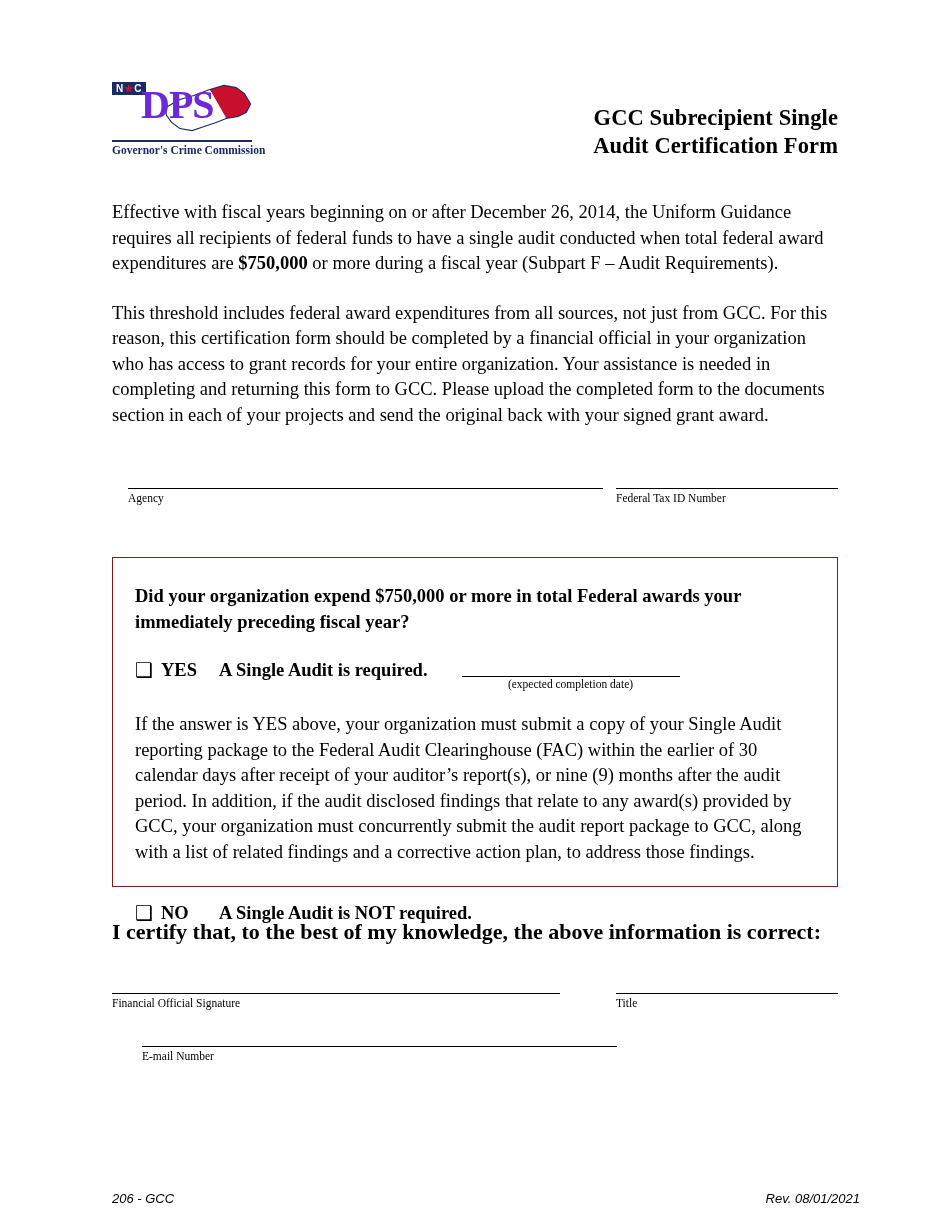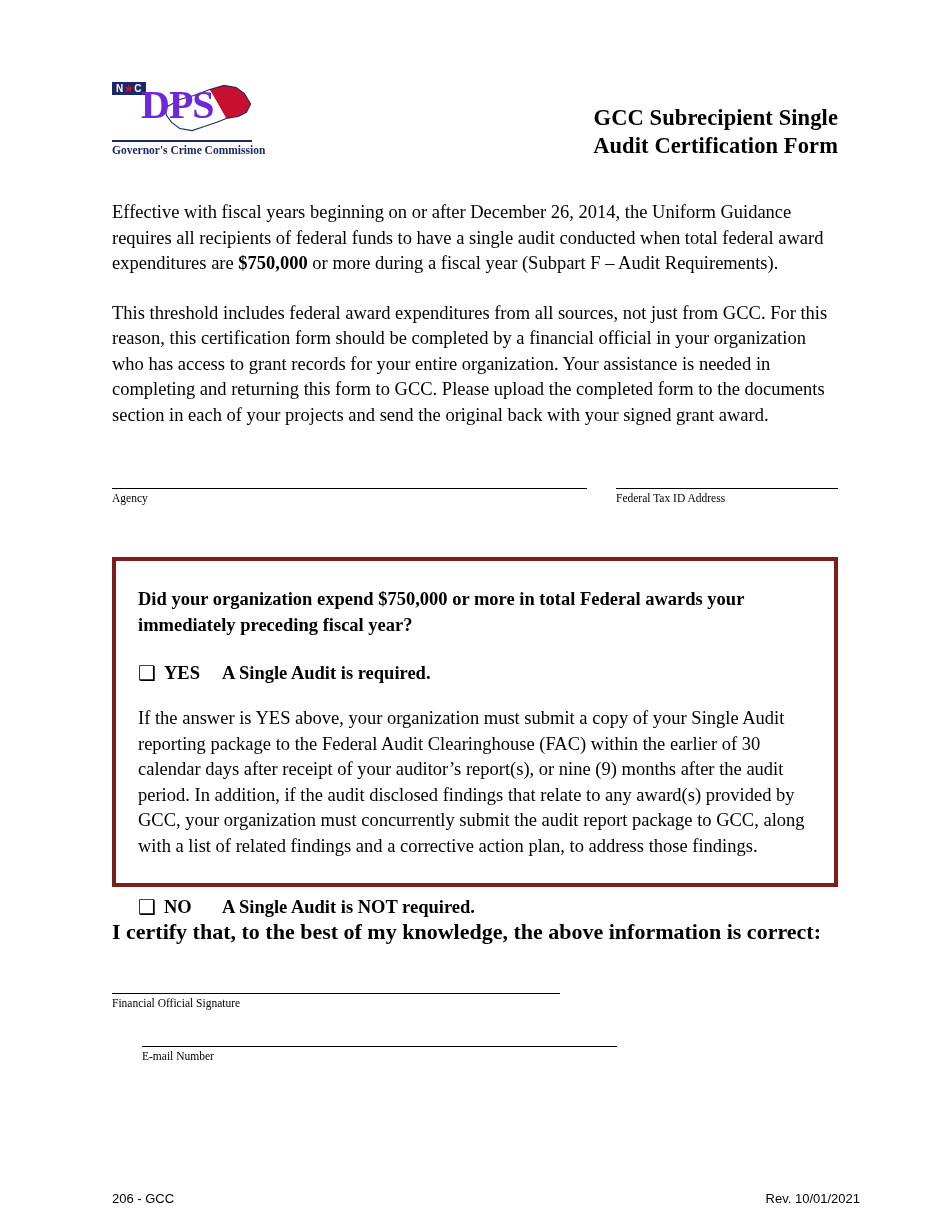--- a/index.html
+++ b/index.html
@@ -103,40 +103,41 @@
   }
   .intro p { margin: 0 0 24px 0; }
   .intro p:last-child { margin-bottom: 0; }
   b { font-weight: bold; }
 
   
   .fields-row {
     margin-top: 42px;
     display: flex;
     justify-content: space-between;
+    margin-left: 16px;
   }
   .field {
     position: relative;
   }
   .field-agency { width: 475px; }
   .field-taxid { width: 222px; }
   .field-line {
     border-bottom: 1px solid #000;
     height: 18px;
   }
   .field-label {
     font-size: 11.5px;
     line-height: 14px;
     padding-top: 2px;
   }
 
   
   .box {
     margin-top: 52px;
-    border: 4px solid #7f1d1d;
+    border: 1px solid #7f1d1d;
     padding: 26px 22px 34px 22px;
     height: 330px;
     box-sizing: border-box;
   }
   .box-question {
     font-weight: bold;
     font-size: 18.5px;
     line-height: 25.5px;
     margin: 0 0 0 0;
   }
@@ -206,20 +207,21 @@
 
   
   .footer {
     position: absolute;
     left: 112px;
     right: 90px;
     bottom: 24px;
     display: flex;
     justify-content: space-between;
     align-items: flex-end;
+    font-style: italic;
   }
   .footer-left {
     font-family: "Liberation Sans", sans-serif;
     font-size: 13px;
   }
   .footer-right {
     font-family: "Liberation Sans", sans-serif;
     font-size: 13px;
   }
 </style>
@@ -253,59 +255,67 @@
     <p>This threshold includes federal award expenditures from all sources, not just from GCC.  For this reason, this certification form should be completed by a financial official in your organization who has access to grant records for your entire organization.  Your assistance is needed in completing and returning this form to GCC.  Please upload the completed form to the documents section in each of your projects and send the original back with your signed grant award.</p>
   </div>
 
   <div class="fields-row">
     <div class="field field-agency">
       <div class="field-line"></div>
       <div class="field-label">Agency</div>
     </div>
     <div class="field field-taxid">
       <div class="field-line"></div>
-      <div class="field-label">Federal Tax ID Address</div>
+      <div class="field-label">Federal Tax ID Number</div>
     </div>
   </div>
 
   <div class="box">
     <div class="box-question">
       <div>Did your organization expend $750,000 or more in total Federal awards your</div>
       <div>immediately preceding fiscal year?</div>
     </div>
 
     <div class="opt-row">
       <span class="checkbox">❑</span>
       <span class="opt-key">YES</span>
       <span class="opt-text">A Single Audit is required.</span>
+      <span class="date-blank">
+        <span class="line" style="display:block;"></span>
+        <span class="caption" style="display:block;">(expected completion date)</span>
+      </span>
     </div>
 
     <div class="box-note">If the answer is YES above, your organization must submit a copy of your Single Audit reporting package to the Federal Audit Clearinghouse (FAC) within the earlier of 30 calendar days after receipt of your auditor’s report(s), or nine (9) months after the audit period.  In addition, if the audit disclosed findings that relate to any award(s) provided by GCC, your organization must concurrently submit the audit report package to GCC, along with a list of related findings and a corrective action plan, to address those findings.</div>
 
     <div class="opt-row opt-row-no">
       <span class="checkbox">❑</span>
       <span class="opt-key">NO</span>
       <span class="opt-text">A Single Audit is NOT required.</span>
     </div>
   </div>
 
   <div class="certify">I certify that, to the best of my knowledge, the above information is correct:</div>
 
   <div class="sig-row">
     <div class="field sig-sign">
       <div class="field-line"></div>
       <div class="field-label">Financial Official Signature</div>
     </div>
+    <div class="field sig-title">
+      <div class="field-line"></div>
+      <div class="field-label">Title</div>
+    </div>
   </div>
 
   <div class="sig-row2">
     <div class="field sig-email">
       <div class="field-line"></div>
       <div class="field-label">E-mail Number</div>
     </div>
   </div>
 
   <div class="footer">
     <div class="footer-left">206 - GCC</div>
-    <div class="footer-right">Rev. 10/01/2021</div>
+    <div class="footer-right">Rev. 08/01/2021</div>
   </div>
 
 </div>
 
 </body></html>

